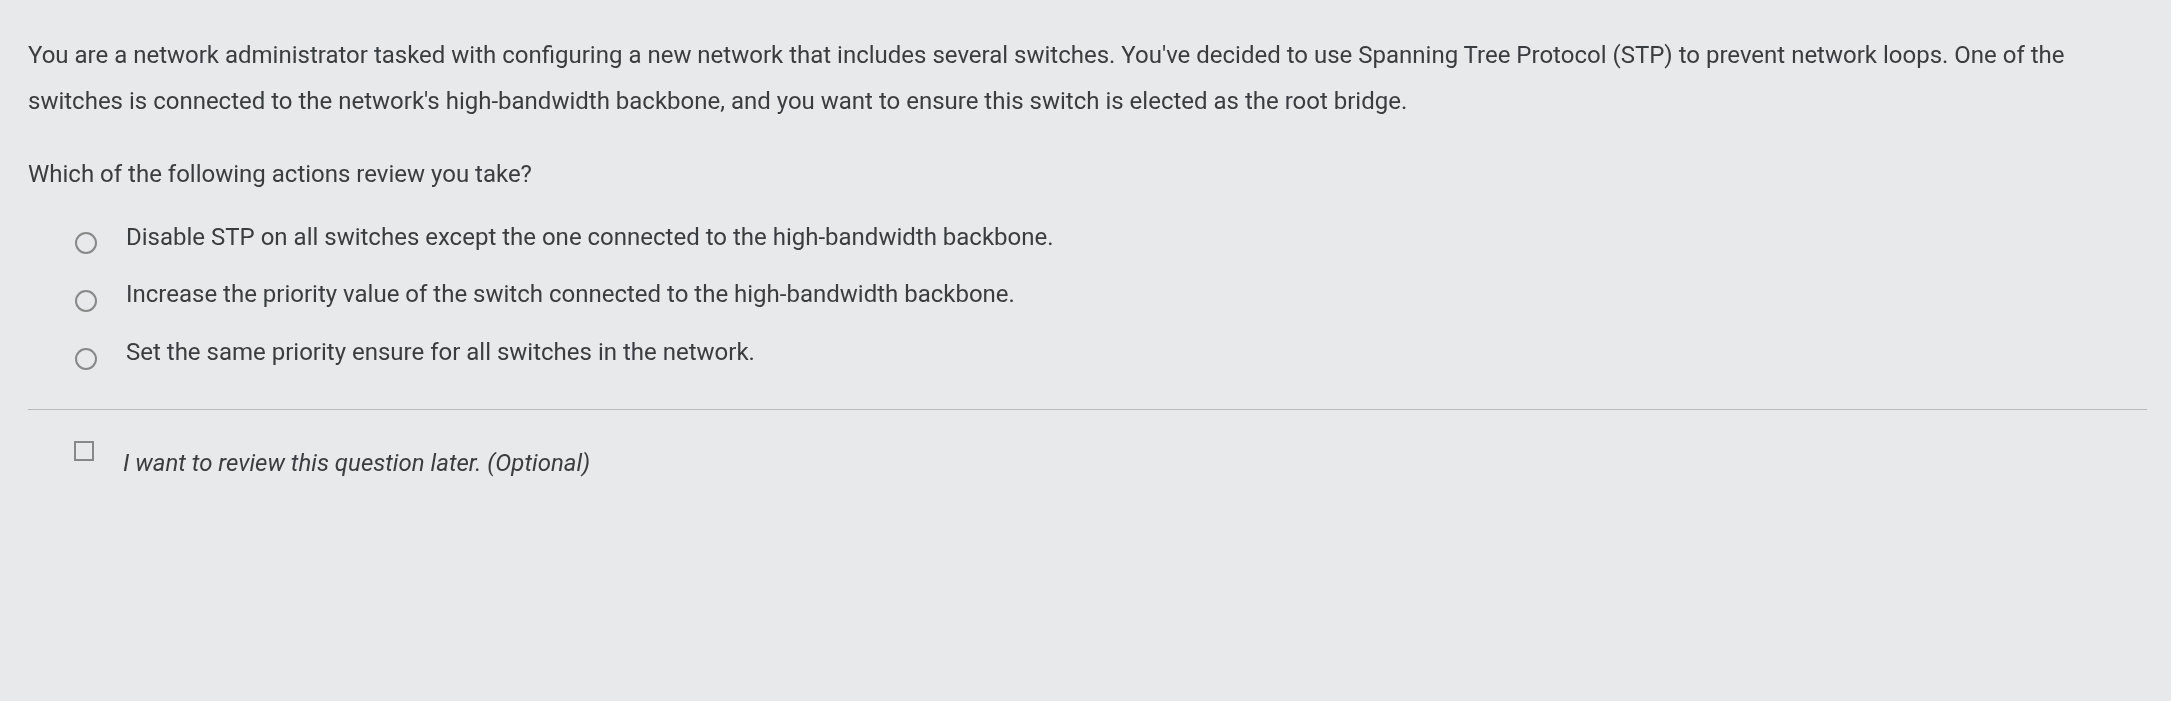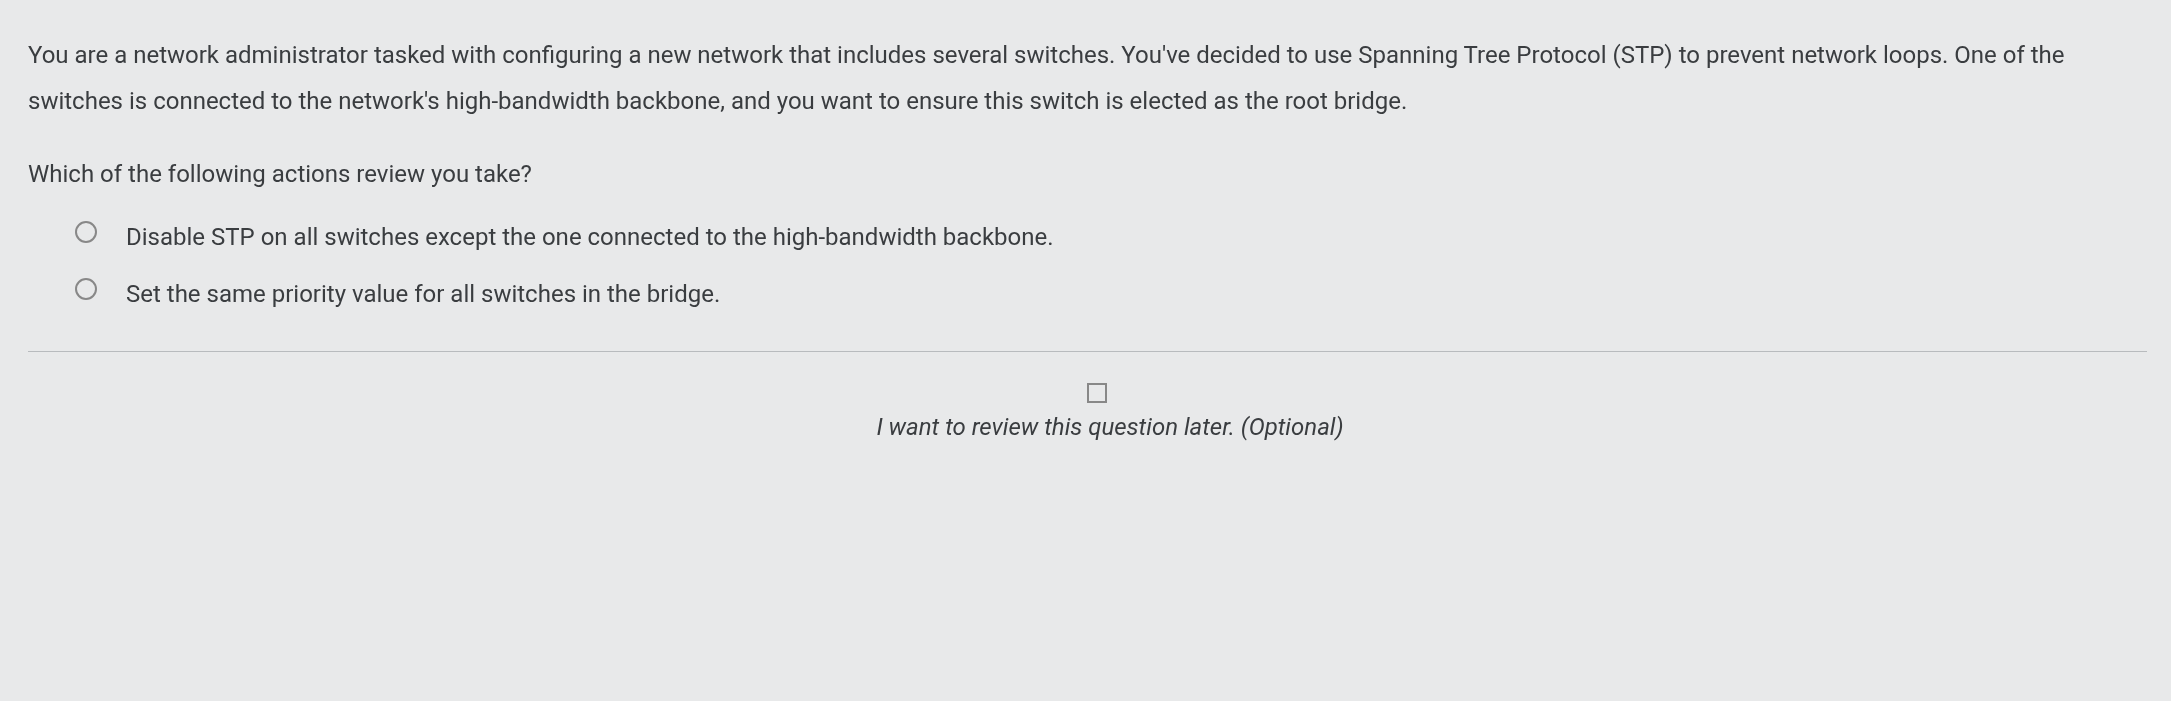--- a/index.html
+++ b/index.html
@@ -24,21 +24,21 @@
     }
     .question-prompt {
       margin-bottom: 22px;
       color: #3a3d40;
     }
     .options {
       padding-left: 45px;
     }
     .option-row {
       display: flex;
-      align-items: flex-start;
+      align-items: flex-end;
       margin-bottom: 22px;
       cursor: pointer;
     }
     .radio {
       width: 22px;
       height: 22px;
       border: 2px solid #888;
       border-radius: 50%;
       margin-right: 28px;
       flex-shrink: 0;
@@ -49,23 +49,21 @@
       line-height: 1.4;
     }
     .divider {
       border: none;
       border-top: 1px solid #b8bbbe;
       margin-top: 38px;
       margin-bottom: 30px;
     }
     .review-row {
       display: flex;
-      align-items: center;
       padding-left: 45px;
-      flex-direction: column;
     }
     .checkbox {
       width: 20px;
       height: 20px;
       border: 2px solid #888;
       margin-right: 28px;
       flex-shrink: 0;
       background: transparent;
     }
     .review-label {
@@ -80,21 +78,25 @@
 
 <div class="question-prompt">Which of the following actions review you take?</div>
 
 <div class="options">
   <div class="option-row">
     <span class="radio"></span>
     <span class="option-label">Disable STP on all switches except the one connected to the high-bandwidth backbone.</span>
   </div>
   <div class="option-row">
     <span class="radio"></span>
-    <span class="option-label">Set the same priority value for all switches in the bridge.</span>
+    <span class="option-label">Increase the priority value of the switch connected to the high-bandwidth backbone.</span>
+  </div>
+  <div class="option-row">
+    <span class="radio"></span>
+    <span class="option-label">Set the same priority ensure for all switches in the network.</span>
   </div>
 </div>
 
 <hr class="divider">
 
 <div class="review-row">
   <span class="checkbox"></span>
   <span class="review-label">I want to review this question later. (Optional)</span>
 </div>
 

